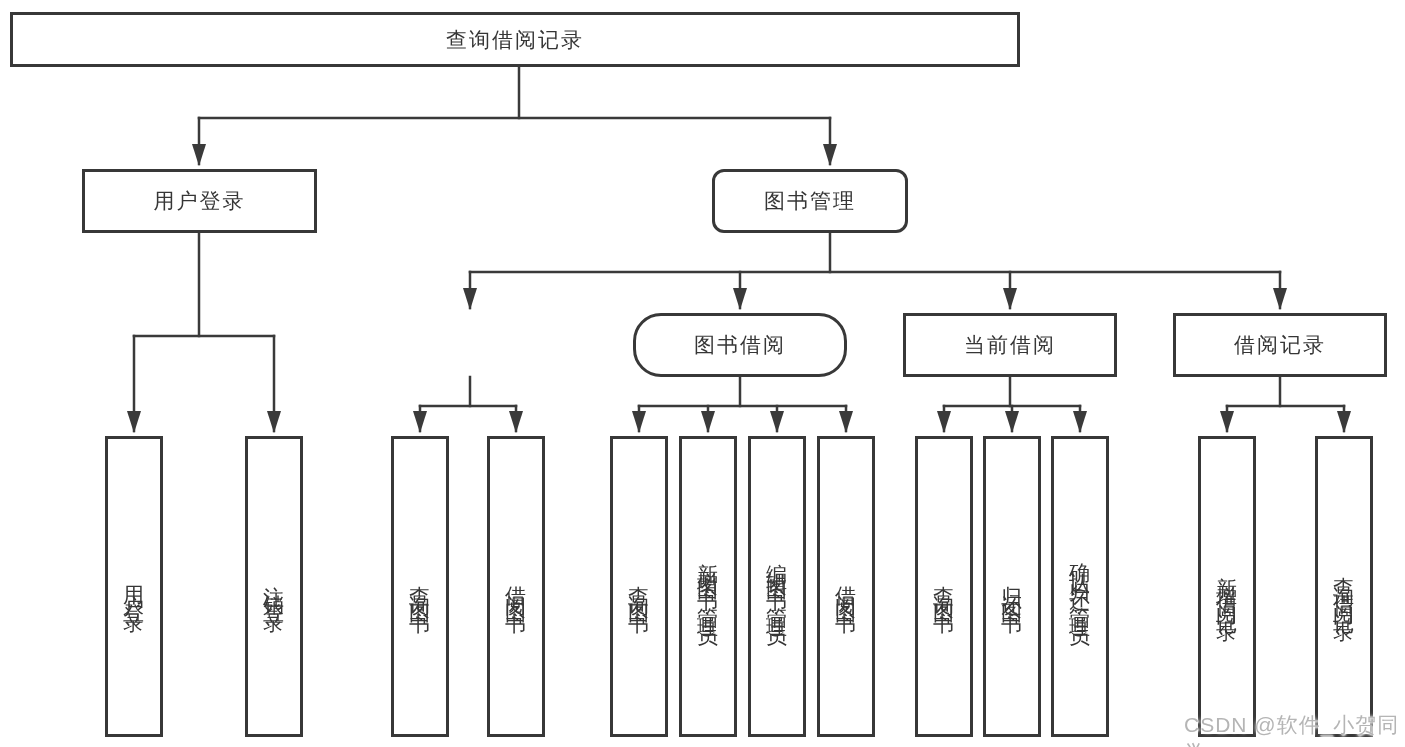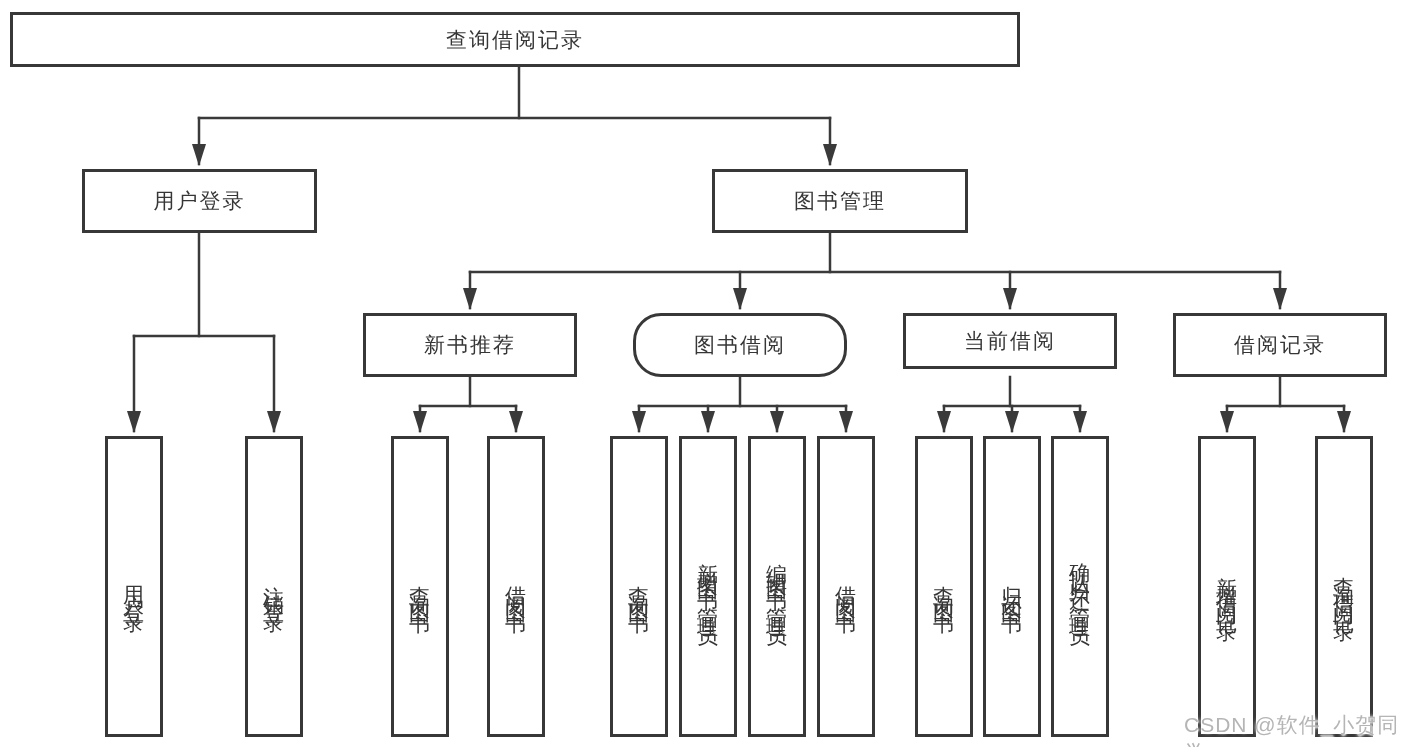--- a/index.html
+++ b/index.html
@@ -78,25 +78,24 @@
       <path d="M1080 406 V431" marker-end="url(#arrowhead)"></path>
 
       <path d="M1227 406 V431" marker-end="url(#arrowhead)"></path>
       <path d="M1344 406 V431" marker-end="url(#arrowhead)"></path>
     </g>
   </svg>
 
   <div class="box" style="left:10px;top:12px;width:1010px;height:55px;">查询借阅记录</div>
 
   <div class="box" style="left:82px;top:169px;width:235px;height:64px;">用户登录</div>
-  <div class="box" style="left:712px;top:169px;width:256px;height:64px;">图书管理</div>
+  <div class="box" style="left:712px;top:169px;width:196px;height:64px;border-radius:12px;">图书管理</div>
 
-  <div class="box" style="left:363px;top:313px;width:214px;height:64px;">新书推荐</div>
   <div class="box" style="left:633px;top:313px;width:214px;height:64px;border-radius:28px;">图书借阅</div>
-  <div class="box" style="left:903px;top:313px;width:214px;height:56px;">当前借阅</div>
+  <div class="box" style="left:903px;top:313px;width:214px;height:64px;">当前借阅</div>
   <div class="box" style="left:1173px;top:313px;width:214px;height:64px;">借阅记录</div>
 
   <div class="box leaf" style="left:105px;top:436px;width:58px;height:301px;">
     <span class="vtext">用户登录</span>
   </div>
   <div class="box leaf" style="left:245px;top:436px;width:58px;height:301px;">
     <span class="vtext">注销登录</span>
   </div>
 
   <div class="box leaf" style="left:391px;top:436px;width:58px;height:301px;">

